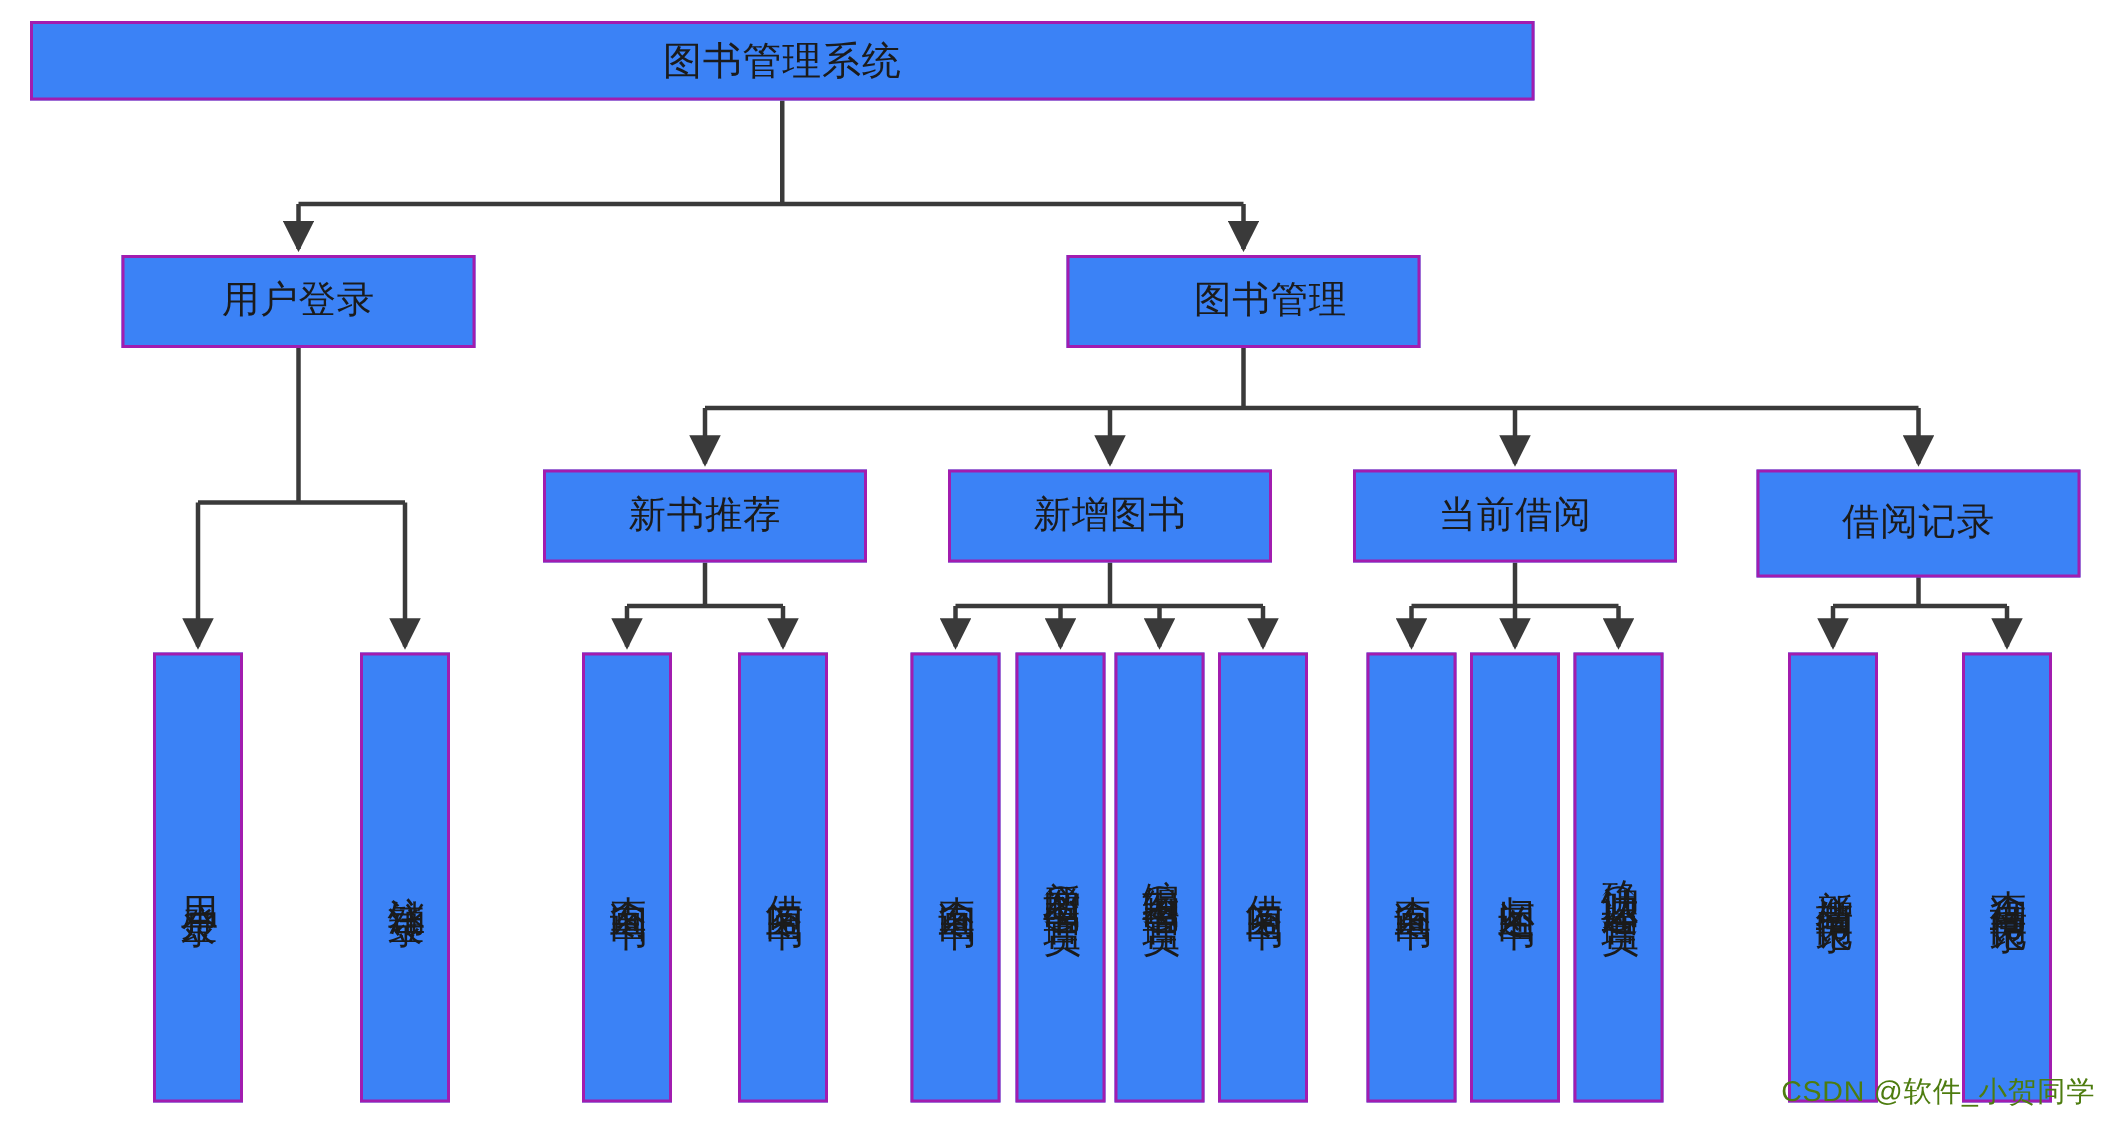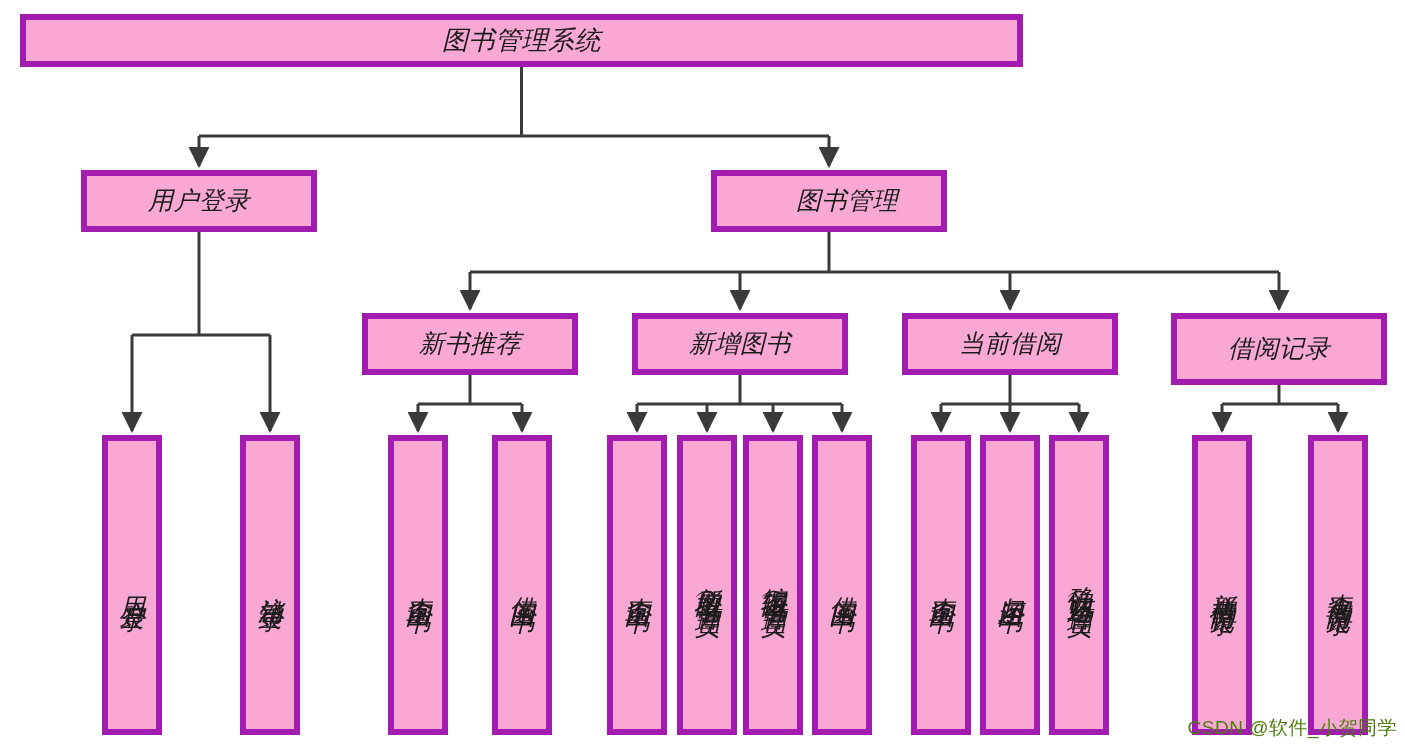--- a/index.html
+++ b/index.html
@@ -9,27 +9,26 @@
     background:#ffffff;
     font-family:"Liberation Sans","DejaVu Sans",sans-serif;
     overflow:hidden;
   }
   #canvas{position:relative;width:1405px;height:747px;}
   svg#wires{position:absolute;left:0;top:0;width:1405px;height:747px;}
 
   .node{
     position:absolute;
     box-sizing:border-box;
-    background:#f9a8d4;
-    border:6px solid #a21caf;
+    background:#3b82f6;
+    border:2px solid #a21caf;
     display:flex;
     align-items:center;
     justify-content:center;
     color:#1b1b1b;
-    font-style:italic;
   }
   .node .label{
     display:block;
     text-align:center;
     line-height:1.02;
     letter-spacing:0.5px;
   }
   
   .node.horiz .label{
     font-size:25px;

